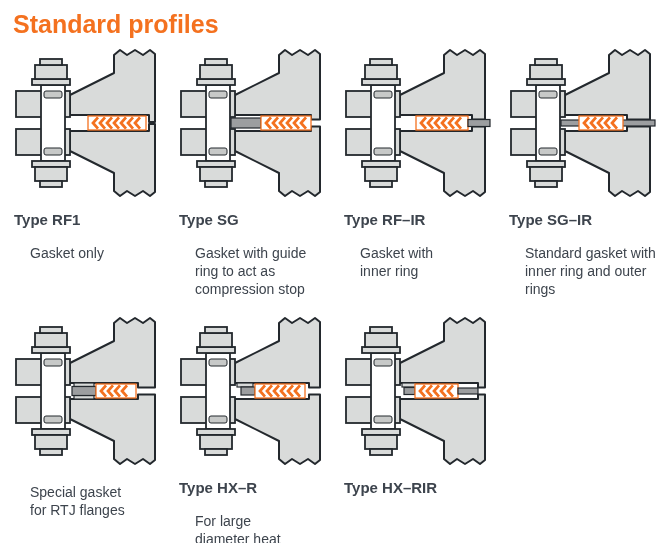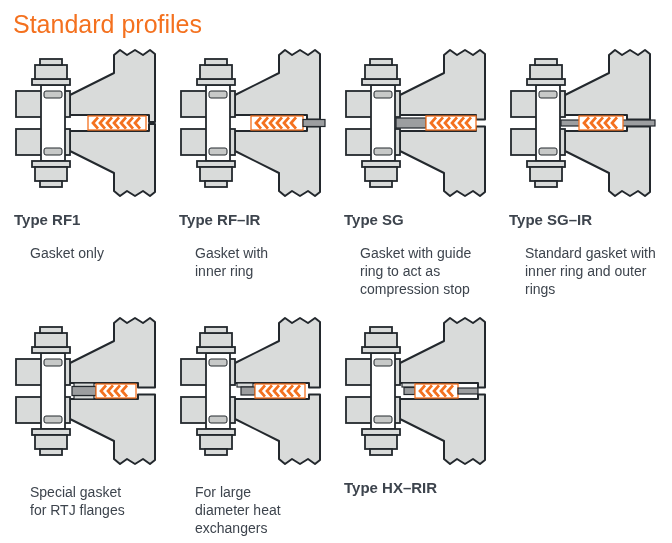--- a/index.html
+++ b/index.html
@@ -2,21 +2,21 @@
 <html><head>
 <meta charset="utf-8">
 <style>
   html,body{margin:0;padding:0;}
   body{
     width:672px;height:543px;background:#ffffff;
     font-family:"Liberation Sans",sans-serif;overflow:hidden;
   }
   .page-title{
     margin:10px 0 6px 13px;
-    font-size:25px;font-weight:normal;color:#F4711F;
+    font-size:25px;font-weight:bold;color:#F4711F;
   }
   .grid{
     display:grid;
     grid-template-columns:165px 165px 165px 177px;
     margin-left:6px;margin-top:8px;
   }
   .card{}
   .diagram{margin-left:2px;height:152px;}
   .diagram svg{display:block;}
   .caption{
@@ -69,20 +69,58 @@
     <div class="caption">
       <p class="t">Type RF1</p>
       <p class="d">Gasket only</p>
     </div>
   </div>
 
   <div class="card">
     <div class="diagram">
         <svg viewBox="0 0 160 152" width="160" height="152">
           <g>
+            <path d="M62,48 L106,26 L106,8 L112,3 L119,8 L127,3 L135,8 L142,3 L147,7 L147,72.5 L138,72.5 L138,68 L62,68 Z" fill="#D9DBDA" stroke="#23282D" stroke-width="2" stroke-linejoin="round"></path>
+            <path d="M62,104 L106,126 L106,144 L112,149 L119,144 L127,149 L135,144 L142,149 L147,145 L147,79.5 L138,79.5 L138,84 L62,84 Z" fill="#D9DBDA" stroke="#23282D" stroke-width="2" stroke-linejoin="round"></path>
+          </g>
+          <g>
+            <rect x="58" y="71" width="30" height="10" fill="#9C9EA0" stroke="#23282D" stroke-width="1.2"></rect>
+            <rect x="88" y="69" width="50" height="14" fill="#ffffff" stroke="#F4711F" stroke-width="1.3"></rect>
+            <path d="M98,70.3 L93,76 L98,81.7" fill="none" stroke="#F4711F" stroke-width="2.8"></path>
+            <path d="M105,70.3 L100,76 L105,81.7" fill="none" stroke="#F4711F" stroke-width="2.8"></path>
+            <path d="M112,70.3 L107,76 L112,81.7" fill="none" stroke="#F4711F" stroke-width="2.8"></path>
+            <path d="M119,70.3 L114,76 L119,81.7" fill="none" stroke="#F4711F" stroke-width="2.8"></path>
+            <path d="M126,70.3 L121,76 L126,81.7" fill="none" stroke="#F4711F" stroke-width="2.8"></path>
+            <path d="M133,70.3 L128,76 L133,81.7" fill="none" stroke="#F4711F" stroke-width="2.8"></path>
+          </g>
+          <g>
+            <rect x="8" y="44" width="54" height="26" fill="#D9DBDA" stroke="#23282D" stroke-width="1.8"></rect>
+            <rect x="8" y="82" width="54" height="26" fill="#D9DBDA" stroke="#23282D" stroke-width="1.8"></rect>
+            <rect x="33" y="38" width="24" height="76" fill="#ffffff" stroke="#23282D" stroke-width="1.8"></rect>
+            <rect x="36" y="44" width="18" height="7" rx="2" fill="#C7C9C8" stroke="#23282D" stroke-width="1"></rect>
+            <rect x="36" y="101" width="18" height="7" rx="2" fill="#C7C9C8" stroke="#23282D" stroke-width="1"></rect>
+            <rect x="24" y="32" width="38" height="6" fill="#D9DBDA" stroke="#23282D" stroke-width="1.8"></rect>
+            <rect x="27" y="18" width="32" height="14" fill="#D9DBDA" stroke="#23282D" stroke-width="1.8"></rect>
+            <rect x="32" y="12" width="22" height="6" fill="#D9DBDA" stroke="#23282D" stroke-width="1.8"></rect>
+            <rect x="24" y="114" width="38" height="6" fill="#D9DBDA" stroke="#23282D" stroke-width="1.8"></rect>
+            <rect x="27" y="120" width="32" height="14" fill="#D9DBDA" stroke="#23282D" stroke-width="1.8"></rect>
+            <rect x="32" y="134" width="22" height="6" fill="#D9DBDA" stroke="#23282D" stroke-width="1.8"></rect>
+          </g>
+        </svg>
+      </div>
+    <div class="caption md">
+      <p class="t">Type SG</p>
+      <p class="d">Gasket with guide ring to act as compression stop</p>
+    </div>
+  </div>
+
+  <div class="card">
+    <div class="diagram">
+        <svg viewBox="0 0 160 152" width="160" height="152">
+          <g>
             <path d="M62,48 L106,26 L106,8 L112,3 L119,8 L127,3 L135,8 L142,3 L147,7 L147,72.5 L134,72.5 L134,68 L62,68 Z" fill="#D9DBDA" stroke="#23282D" stroke-width="2" stroke-linejoin="round"></path>
             <path d="M62,104 L106,126 L106,144 L112,149 L119,144 L127,149 L135,144 L142,149 L147,145 L147,79.5 L134,79.5 L134,84 L62,84 Z" fill="#D9DBDA" stroke="#23282D" stroke-width="2" stroke-linejoin="round"></path>
           </g>
           <g>
             <rect x="78" y="69" width="52" height="14" fill="#ffffff" stroke="#F4711F" stroke-width="1.3"></rect>
             <path d="M88,70.3 L83,76 L88,81.7" fill="none" stroke="#F4711F" stroke-width="2.8"></path>
             <path d="M95,70.3 L90,76 L95,81.7" fill="none" stroke="#F4711F" stroke-width="2.8"></path>
             <path d="M102,70.3 L97,76 L102,81.7" fill="none" stroke="#F4711F" stroke-width="2.8"></path>
             <path d="M109,70.3 L104,76 L109,81.7" fill="none" stroke="#F4711F" stroke-width="2.8"></path>
             <path d="M116,70.3 L111,76 L116,81.7" fill="none" stroke="#F4711F" stroke-width="2.8"></path>
@@ -100,58 +138,20 @@
             <rect x="32" y="12" width="22" height="6" fill="#D9DBDA" stroke="#23282D" stroke-width="1.8"></rect>
             <rect x="24" y="114" width="38" height="6" fill="#D9DBDA" stroke="#23282D" stroke-width="1.8"></rect>
             <rect x="27" y="120" width="32" height="14" fill="#D9DBDA" stroke="#23282D" stroke-width="1.8"></rect>
             <rect x="32" y="134" width="22" height="6" fill="#D9DBDA" stroke="#23282D" stroke-width="1.8"></rect>
           </g>
         </svg>
       </div>
     <div class="caption">
       <p class="t">Type RF–IR</p>
       <p class="d">Gasket with inner ring</p>
-    </div>
-  </div>
-
-  <div class="card">
-    <div class="diagram">
-        <svg viewBox="0 0 160 152" width="160" height="152">
-          <g>
-            <path d="M62,48 L106,26 L106,8 L112,3 L119,8 L127,3 L135,8 L142,3 L147,7 L147,72.5 L138,72.5 L138,68 L62,68 Z" fill="#D9DBDA" stroke="#23282D" stroke-width="2" stroke-linejoin="round"></path>
-            <path d="M62,104 L106,126 L106,144 L112,149 L119,144 L127,149 L135,144 L142,149 L147,145 L147,79.5 L138,79.5 L138,84 L62,84 Z" fill="#D9DBDA" stroke="#23282D" stroke-width="2" stroke-linejoin="round"></path>
-          </g>
-          <g>
-            <rect x="58" y="71" width="30" height="10" fill="#9C9EA0" stroke="#23282D" stroke-width="1.2"></rect>
-            <rect x="88" y="69" width="50" height="14" fill="#ffffff" stroke="#F4711F" stroke-width="1.3"></rect>
-            <path d="M98,70.3 L93,76 L98,81.7" fill="none" stroke="#F4711F" stroke-width="2.8"></path>
-            <path d="M105,70.3 L100,76 L105,81.7" fill="none" stroke="#F4711F" stroke-width="2.8"></path>
-            <path d="M112,70.3 L107,76 L112,81.7" fill="none" stroke="#F4711F" stroke-width="2.8"></path>
-            <path d="M119,70.3 L114,76 L119,81.7" fill="none" stroke="#F4711F" stroke-width="2.8"></path>
-            <path d="M126,70.3 L121,76 L126,81.7" fill="none" stroke="#F4711F" stroke-width="2.8"></path>
-            <path d="M133,70.3 L128,76 L133,81.7" fill="none" stroke="#F4711F" stroke-width="2.8"></path>
-          </g>
-          <g>
-            <rect x="8" y="44" width="54" height="26" fill="#D9DBDA" stroke="#23282D" stroke-width="1.8"></rect>
-            <rect x="8" y="82" width="54" height="26" fill="#D9DBDA" stroke="#23282D" stroke-width="1.8"></rect>
-            <rect x="33" y="38" width="24" height="76" fill="#ffffff" stroke="#23282D" stroke-width="1.8"></rect>
-            <rect x="36" y="44" width="18" height="7" rx="2" fill="#C7C9C8" stroke="#23282D" stroke-width="1"></rect>
-            <rect x="36" y="101" width="18" height="7" rx="2" fill="#C7C9C8" stroke="#23282D" stroke-width="1"></rect>
-            <rect x="24" y="32" width="38" height="6" fill="#D9DBDA" stroke="#23282D" stroke-width="1.8"></rect>
-            <rect x="27" y="18" width="32" height="14" fill="#D9DBDA" stroke="#23282D" stroke-width="1.8"></rect>
-            <rect x="32" y="12" width="22" height="6" fill="#D9DBDA" stroke="#23282D" stroke-width="1.8"></rect>
-            <rect x="24" y="114" width="38" height="6" fill="#D9DBDA" stroke="#23282D" stroke-width="1.8"></rect>
-            <rect x="27" y="120" width="32" height="14" fill="#D9DBDA" stroke="#23282D" stroke-width="1.8"></rect>
-            <rect x="32" y="134" width="22" height="6" fill="#D9DBDA" stroke="#23282D" stroke-width="1.8"></rect>
-          </g>
-        </svg>
-      </div>
-    <div class="caption md">
-      <p class="t">Type SG</p>
-      <p class="d">Gasket with guide ring to act as compression stop</p>
     </div>
   </div>
 
   <div class="card">
     <div class="diagram">
         <svg viewBox="0 0 160 152" width="160" height="152">
           <g>
             <path d="M62,48 L106,26 L106,8 L112,3 L119,8 L127,3 L135,8 L142,3 L147,7 L147,72.5 L124,72.5 L124,68 L62,68 Z" fill="#D9DBDA" stroke="#23282D" stroke-width="2" stroke-linejoin="round"></path>
             <path d="M62,104 L106,126 L106,144 L112,149 L119,144 L127,149 L135,144 L142,149 L147,145 L147,79.5 L124,79.5 L124,84 L62,84 Z" fill="#D9DBDA" stroke="#23282D" stroke-width="2" stroke-linejoin="round"></path>
           </g>
@@ -249,20 +249,21 @@
             <rect x="24" y="32" width="38" height="6" fill="#D9DBDA" stroke="#23282D" stroke-width="1.8"></rect>
             <rect x="27" y="18" width="32" height="14" fill="#D9DBDA" stroke="#23282D" stroke-width="1.8"></rect>
             <rect x="32" y="12" width="22" height="6" fill="#D9DBDA" stroke="#23282D" stroke-width="1.8"></rect>
             <rect x="24" y="114" width="38" height="6" fill="#D9DBDA" stroke="#23282D" stroke-width="1.8"></rect>
             <rect x="27" y="120" width="32" height="14" fill="#D9DBDA" stroke="#23282D" stroke-width="1.8"></rect>
             <rect x="32" y="134" width="22" height="6" fill="#D9DBDA" stroke="#23282D" stroke-width="1.8"></rect>
           </g>
         </svg>
       </div>
     <div class="caption">
+      <p class="t">Type HX–R</p>
       <p class="d">For large diameter heat exchangers</p>
     </div>
   </div>
 
   <div class="card">
     <div class="diagram">
         <svg viewBox="0 0 160 152" width="160" height="152">
           <g>
             <path d="M62,48 L106,26 L106,8 L112,3 L119,8 L127,3 L135,8 L142,3 L147,7 L147,72.5 L140,72.5 L140,68 L62,68 Z" fill="#D9DBDA" stroke="#23282D" stroke-width="2" stroke-linejoin="round"></path>
             <path d="M62,104 L106,126 L106,144 L112,149 L119,144 L127,149 L135,144 L142,149 L147,145 L147,79.5 L140,79.5 L140,84 L62,84 Z" fill="#D9DBDA" stroke="#23282D" stroke-width="2" stroke-linejoin="round"></path>

